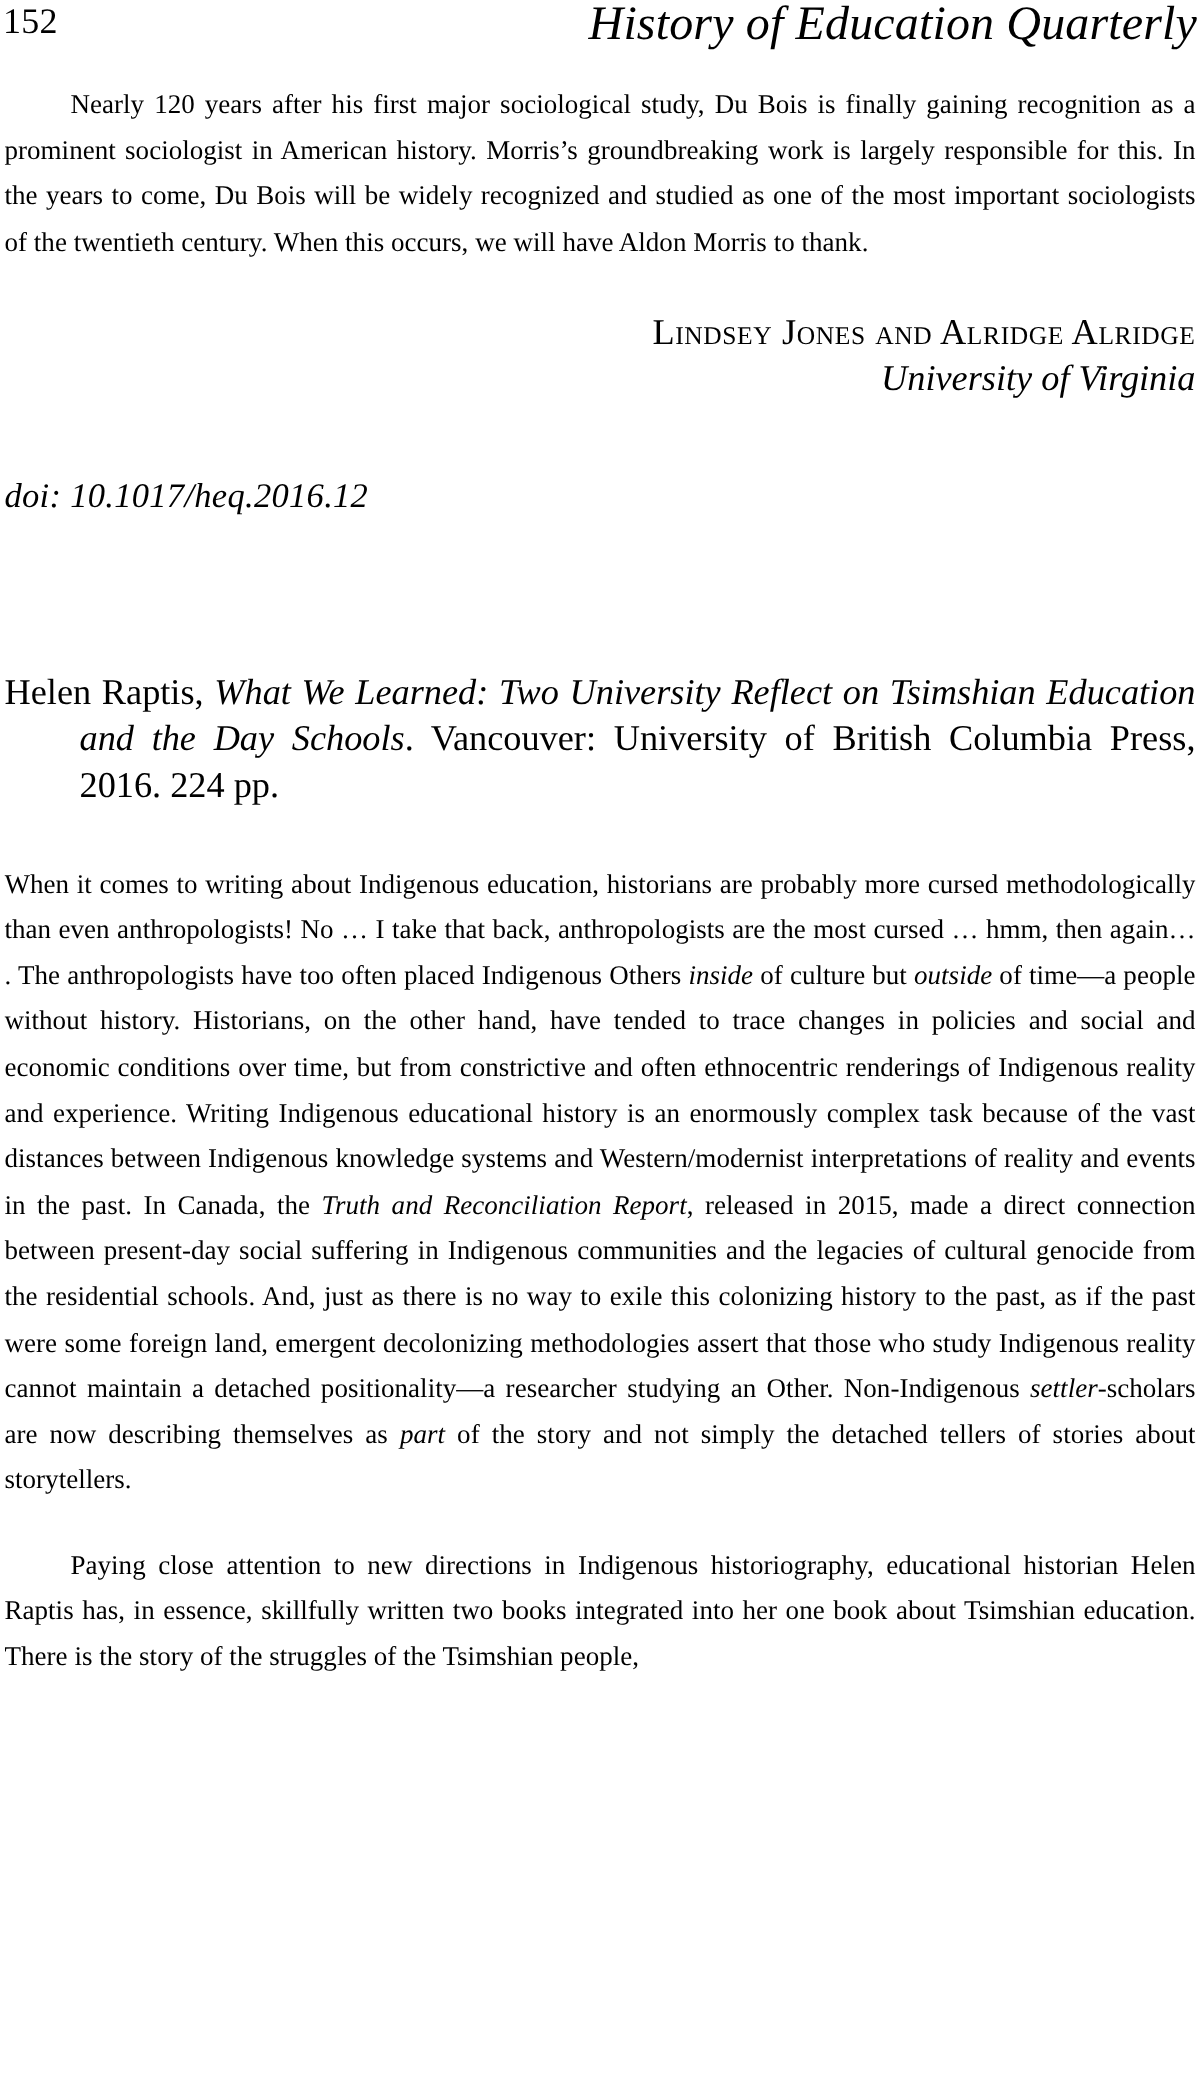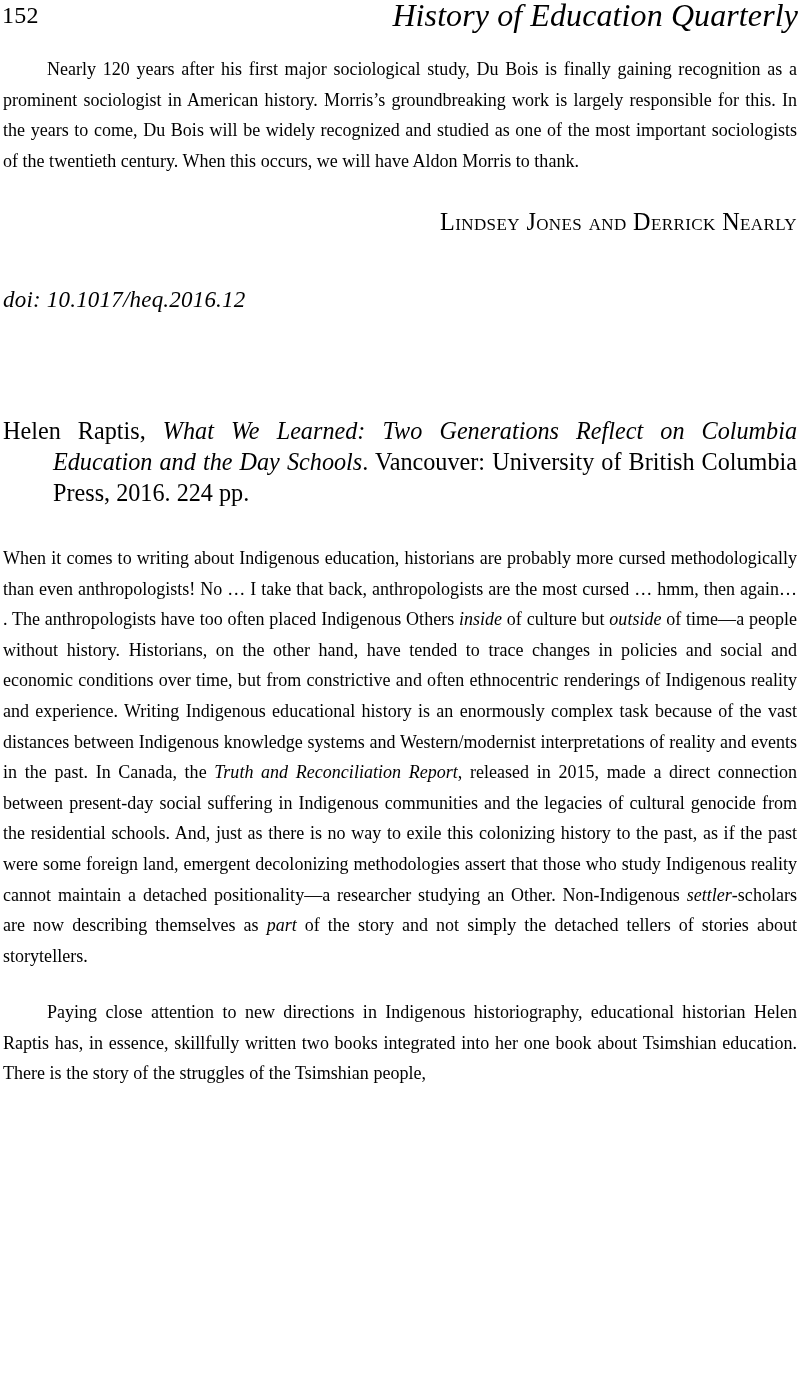--- a/index.html
+++ b/index.html
@@ -130,27 +130,28 @@
   <div class="running-head">
     <span class="folio">152</span>
     <span class="journal-title">History of Education Quarterly</span>
   </div>
 
   <div class="column">
 
     <p class="body-text">Nearly 120 years after his first major sociological study, Du Bois is finally gaining recognition as a prominent sociologist in American history. Morris’s groundbreaking work is largely responsible for this. In the years to come, Du Bois will be widely recognized and studied as one of the most important sociologists of the twentieth century. When this occurs, we will have Aldon Morris to thank.</p>
 
     <div class="signature">
-      <div class="authors">Lindsey Jones and Derrick Nearly</div>
+      <div class="authors">Lindsey Jones and Alridge Alridge</div>
+      <div class="affiliation">University of Virginia</div>
     </div>
 
     <div class="doi-line">doi: 10.1017/heq.2016.12</div>
 
     <div class="citation">
-      <span>Helen Raptis, </span><span class="title">What We Learned: Two Generations Reflect on Columbia Education and the Day Schools</span><span>. Vancouver: University of British Columbia Press, 2016. 224 pp.</span>
+      <span>Helen Raptis, </span><span class="title">What We Learned: Two University Reflect on Tsimshian Education and the Day Schools</span><span>. Vancouver: University of British Columbia Press, 2016. 224 pp.</span>
     </div>
 
     <div class="review-body clipped" id="review-body">
         <p class="body-text no-indent"><span>When it comes to writing about Indigenous education, historians are probably more cursed methodologically than even anthropologists! No … I take that back, anthropologists are the most cursed … hmm, then again… . The anthropologists have too often placed Indigenous Others </span><i>inside</i><span> of culture but </span><i>outside</i><span> of time—a people without history. Historians, on the other hand, have tended to trace changes in policies and social and economic conditions over time, but from constrictive and often ethnocentric renderings of Indigenous reality and experience. Writing Indigenous educational history is an enormously complex task because of the vast distances between Indigenous knowledge systems and Western/modernist interpretations of reality and events in the past. In Canada, the </span><i>Truth and Reconciliation Report</i><span>, released in 2015, made a direct connection between present-day social suffering in Indigenous communities and the legacies of cultural genocide from the residential schools. And, just as there is no way to exile this colonizing history to the past, as if the past were some foreign land, emergent decolonizing methodologies assert that those who study Indigenous reality cannot maintain a detached positionality—a researcher studying an Other. Non-Indigenous </span><i>settler</i><span>-scholars are now describing themselves as </span><i>part</i><span> of the story and not simply the detached tellers of stories about storytellers.</span></p>
         <p class="body-text"><span>Paying close attention to new directions in Indigenous historiography, educational historian Helen Raptis has, in essence, skillfully written two books integrated into her one book about Tsimshian education. There is the story of the struggles of the Tsimshian people,</span></p>
       </div>
 
   </div>
 </div>
 

